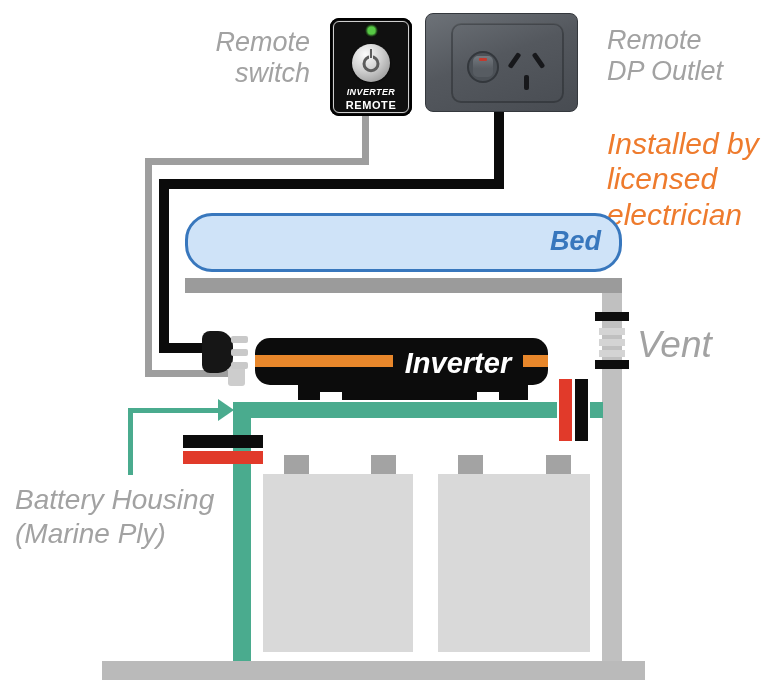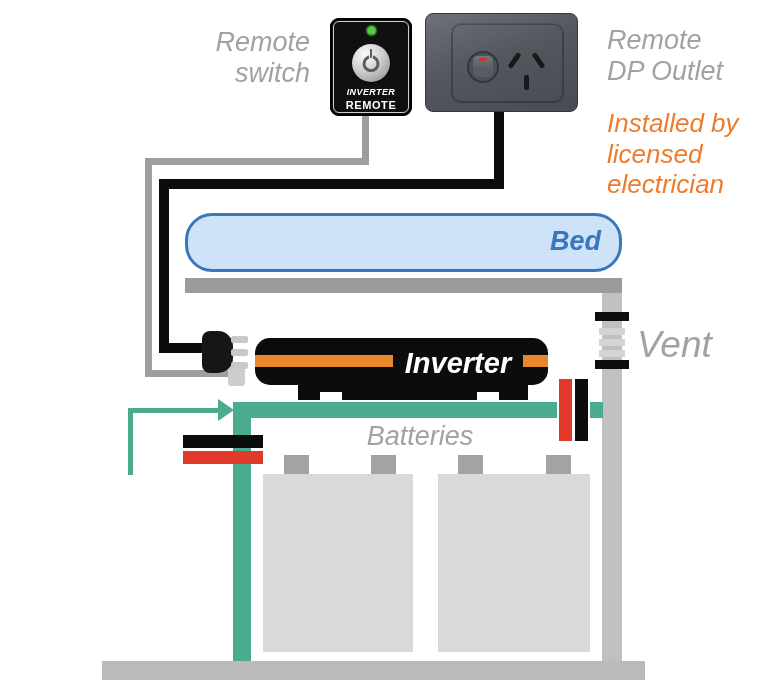--- a/index.html
+++ b/index.html
@@ -3,21 +3,21 @@
 <meta charset="utf-8">
 <style>
   html,body{margin:0;padding:0;background:#fff;font-family:"Liberation Sans",sans-serif;}
   #stage{position:relative;width:768px;height:694px;background:#fff;overflow:hidden;}
   #stage *{position:absolute;box-sizing:border-box;}
 
   
   .lbl{color:var(--label-gray);font-style:italic;white-space:pre-line;line-height:1.16;}
   .lbl-remote-switch{left:150px;top:27px;width:160px;text-align:right;font-size:27px;}
   .lbl-remote-dp{left:607px;top:25px;font-size:27px;}
-  .lbl-installed{left:607px;top:108px;font-size:26px;color:var(--orange-text);line-height:1.18;}
+  .lbl-installed{left:607px;top:126px;font-size:30px;color:var(--orange-text);line-height:1.18;}
   .lbl-vent{left:637px;top:324px;font-size:37px;}
   .lbl-batteries{left:360px;top:421px;width:120px;text-align:center;font-size:27px;}
   .lbl-battery-housing{left:15px;top:483px;font-size:28px;line-height:1.2;}
   .lbl-bed{right:18px;top:50%;transform:translateY(-54%);color:var(--bed-border);font-size:27px;font-style:italic;font-weight:600;position:absolute;}
 
   
   .wire-gray{background:var(--wire-gray);}
   .wg-v1{left:362px;top:100px;width:7px;height:65px;}
   .wg-h1{left:145px;top:158px;width:224px;height:7px;}
   .wg-v2{left:145px;top:158px;width:7px;height:219px;}
@@ -186,27 +186,28 @@
 
   <div class="teal shelf"></div>
   <div class="teal shelf-stub"></div>
   <div class="teal left-post"></div>
 
   <div class="cable-red-v"></div>
   <div class="cable-black-v"></div>
   <div class="cable-black-h"></div>
   <div class="cable-red-h"></div>
 
-  <div class="lbl lbl-batteries">Batteries</div>
   <div class="terminal t1"></div>
   <div class="terminal t2"></div>
   <div class="terminal t3"></div>
   <div class="terminal t4"></div>
   <div class="battery bat1"></div>
   <div class="battery bat2"></div>
 
   <div class="base"></div>
 
   <div class="arrow-v"></div>
   <div class="arrow-h"></div>
   <div class="arrow-head"></div>
+  <div class="lbl lbl-battery-housing">Battery Housing
+(Marine Ply)</div>
 
 </div>
 
 </body></html>

